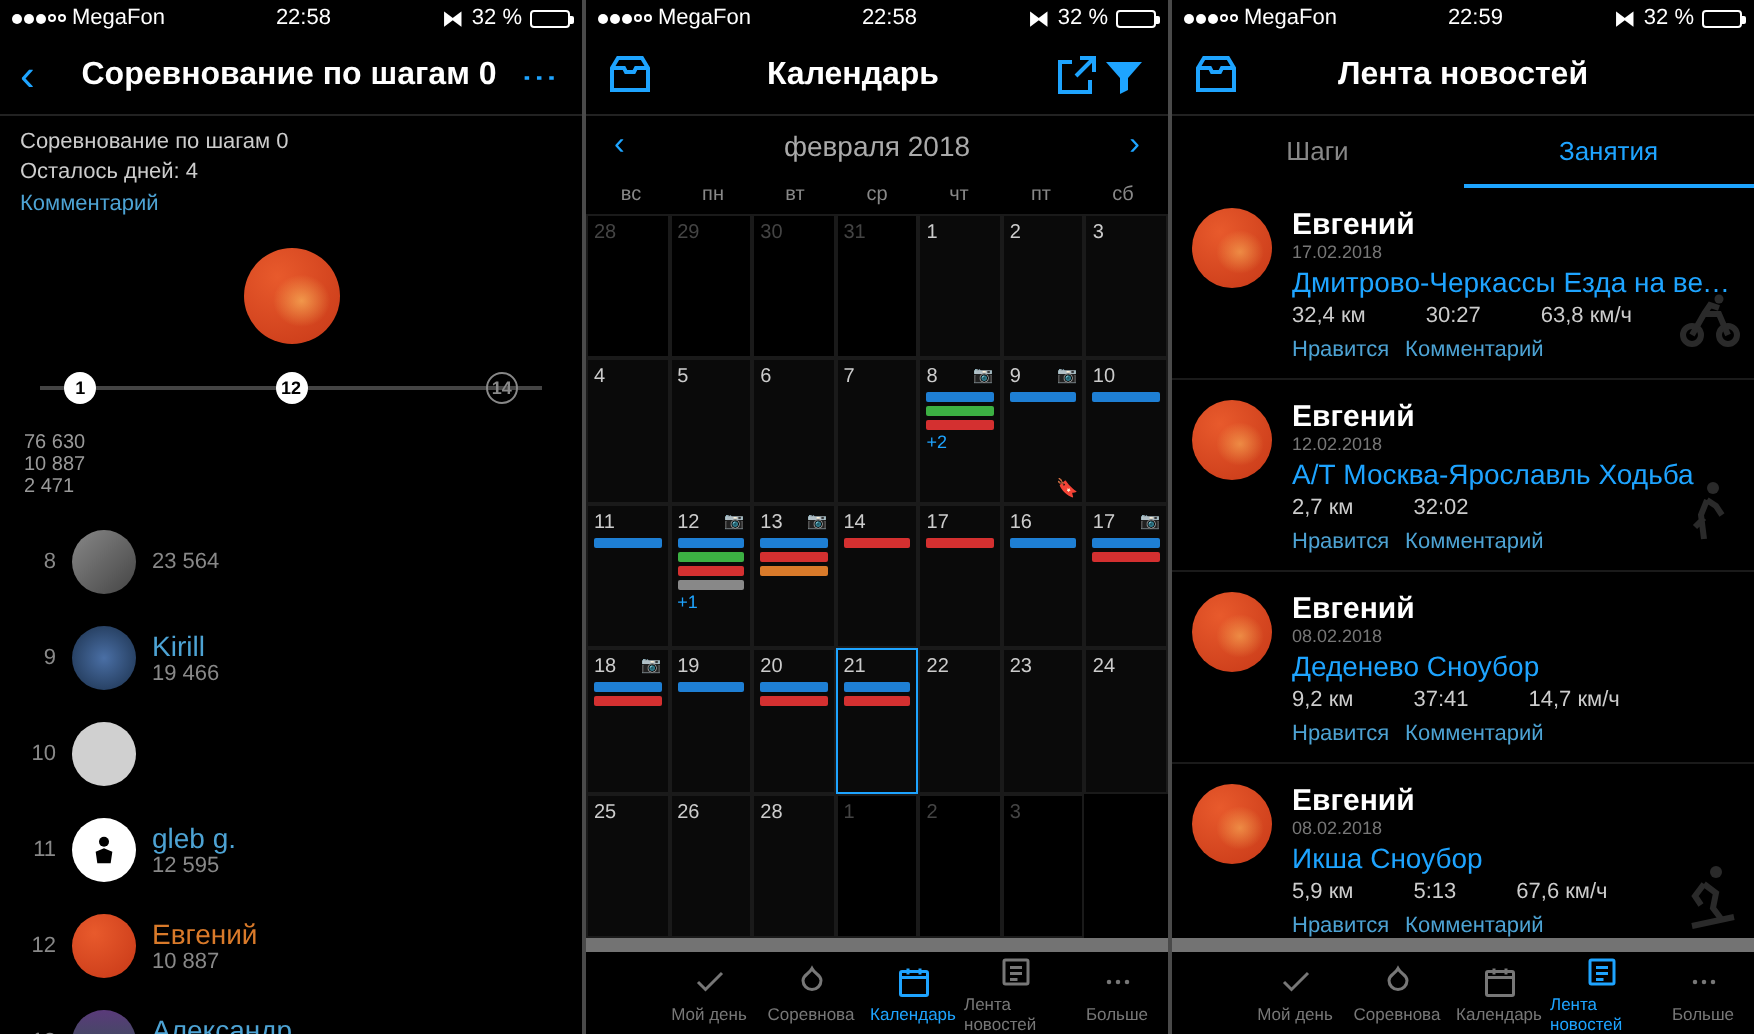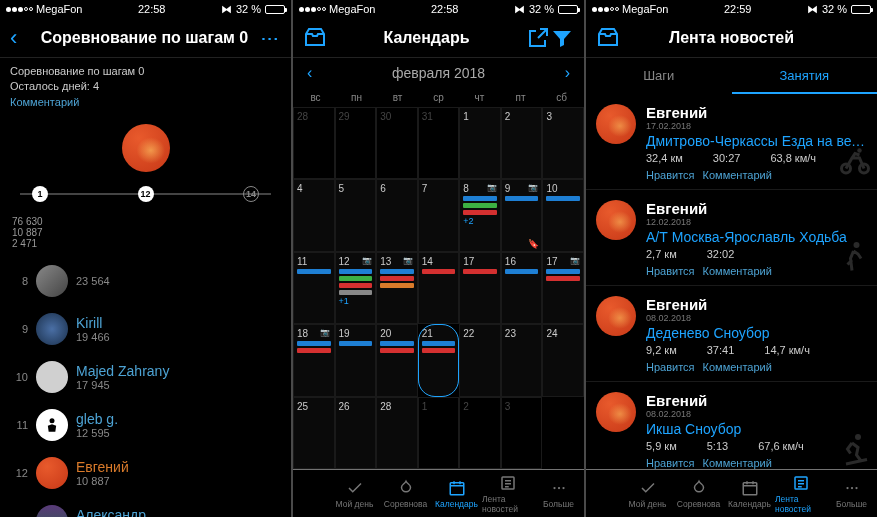--- a/index.html
+++ b/index.html
@@ -36,21 +36,21 @@
 .rank-name.orange { color: #d97a2a; }
 .rank-score { font-size: 11px; color: #888; }
 
 .cal-nav { display: flex; align-items: center; justify-content: space-between; padding: 6px 14px; }
 .cal-arrow { color: #1ea4ff; font-size: 16px; }
 .cal-month { color: #aaa; font-size: 14px; }
 .cal-weekdays { display: grid; grid-template-columns: repeat(7, 1fr); text-align: center; font-size: 10px; color: #888; padding: 4px 2px; }
 .cal-grid { display: grid; grid-template-columns: repeat(7, 1fr); flex: 1; }
 .cal-cell { border: 0.5px solid #1a1a1a; padding: 3px; font-size: 10px; color: #ccc; position: relative; min-height: 62px; background: #0a0a0a; }
 .cal-cell.dim { color: #444; background: #000; }
-.cal-cell.today { outline: 1px solid #1ea4ff; outline-offset: -1px; border-radius: 17px; }
+.cal-cell.today { outline: 1px solid #1ea4ff; outline-offset: -1px; }
 .cal-date { display: flex; justify-content: space-between; align-items: flex-start; }
 .cal-badge { font-size: 8px; }
 .bars { margin-top: 2px; display: flex; flex-direction: column; gap: 2px; }
 .bar { height: 5px; border-radius: 1px; }
 .bar.striped { background: repeating-linear-gradient(45deg, currentColor 0 3px, transparent 3px 5px); }
 .bar.blue { background: #1e7fd4; color: #1e7fd4; }
 .bar.green { background: #3cb043; color: #3cb043; }
 .bar.red { background: #d43030; color: #d43030; }
 .bar.orange { background: #d97a2a; color: #d97a2a; }
 .bar.gray { background: #888; color: #888; }
@@ -66,21 +66,21 @@
 .feed-avatar::after { content: ''; position: absolute; inset: 0; border-radius: 50%; background: radial-gradient(ellipse at 60% 55%, rgba(255,200,100,.5) 0%, transparent 35%); }
 .feed-body { flex: 1; min-width: 0; }
 .feed-name { font-size: 15px; font-weight: 600; color: #fff; }
 .feed-date { font-size: 9px; color: #777; }
 .feed-title { font-size: 14px; color: #1ea4ff; margin-top: 2px; white-space: nowrap; overflow: hidden; text-overflow: ellipsis; }
 .feed-stats { display: flex; gap: 30px; font-size: 11px; color: #ccc; margin-top: 3px; }
 .feed-actions { display: flex; gap: 8px; font-size: 11px; color: #4da3d4; margin-top: 5px; }
 .feed-bg-icon { position: absolute; right: 4px; bottom: 6px; color: #2a2a2a; }
 .feed-bg-icon svg { width: 36px; height: 36px; }
 
-.bottom-nav { height: 48px; display: flex; border-top: 1px solid #737373; background: #000; padding-left: 36px; }
+.bottom-nav { height: 48px; display: flex; border-top: 7px solid #737373; background: #000; padding-left: 36px; }
 .nav-item { flex: 1; display: flex; flex-direction: column; align-items: center; justify-content: center; gap: 2px; font-size: 8.5px; color: #777; }
 .nav-item.active { color: #1ea4ff; }
 .nav-item svg { width: 20px; height: 18px; }
 .header .hbtn { color: #1ea4ff; width: 24px; display: flex; align-items: center; justify-content: center; }
 .av-k { background: radial-gradient(circle, #4a6fa5, #1a2f4a); }
 .av-m { background: #d0d0d0; }
 .av-g { background: #fff; display:flex; align-items:center; justify-content:center; }
 .av-e { background: radial-gradient(circle at 35% 30%, #e85a2c, #c73817); }
 .av-a { background: linear-gradient(180deg, #5a3a7a, #2a5a4a); }
 .av-8 { background: linear-gradient(135deg, #888, #444); }
@@ -142,24 +142,20 @@
         <span class="rank-num">9</span>
     <span class="rank-avatar av-k"></span>
     <span class="rank-info">
           <div class="rank-name ">Kirill</div>
           <div class="rank-score">19 466</div>
         </span>
       </div>
       <div class="rank-row">
         <span class="rank-num">10</span>
     <span class="rank-avatar av-m"></span>
-    <span class="rank-info">
-          <div class="rank-name ">Majed Zahrany</div>
-          <div class="rank-score">17 945</div>
-        </span>
       </div>
       <div class="rank-row">
         <span class="rank-num">11</span>
     <span class="rank-avatar av-g">
           <svg width="20" height="20" viewBox="0 0 24 24" fill="#000">
             <circle cx="12" cy="7" r="3"></circle>
             <path d="M8 20l-1-7 5-2 5 2-1 7M9 13l-3 4M15 13l3 4"></path>
           </svg>
         </span>
     <span class="rank-info">

